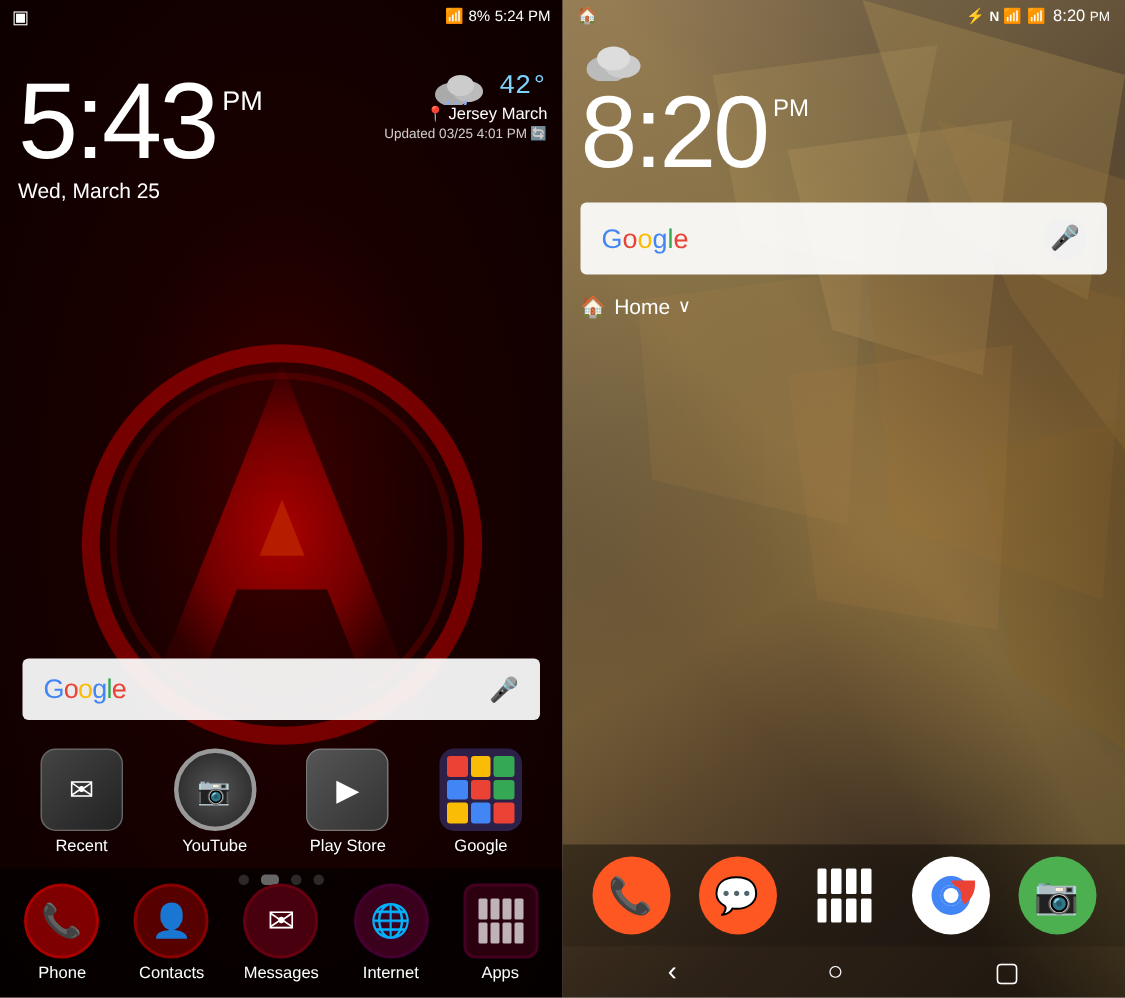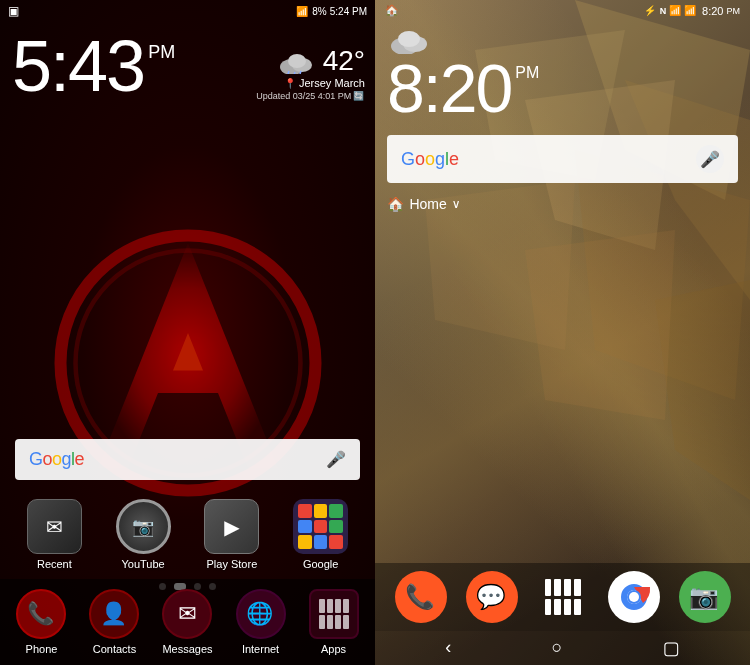--- a/index.html
+++ b/index.html
@@ -372,39 +372,40 @@
   <div class="left-status-bar">
     <span style="font-size:12px;">▣</span>
     <div class="left-status-icons">
       <span>📶</span>
       <span style="font-size:10px;">8%</span>
       <span>5:24 PM</span>
     </div>
   </div>
 
   <div class="left-clock-area">
-    <div style="display:flex;align-items:flex-start;">
+    <div style="display:flex;align-items:flex-start;margin-top:15px;">
       <span class="left-time">5:43</span>
       <span class="left-time-pm" style="margin-left:4px;margin-top:12px;">PM</span>
     </div>
+    <div class="left-date">Wed, March 25</div>
   </div>
 
   <div class="left-weather">
     <div class="weather-widget-left">
       <div class="weather-temp-line">
         <svg class="cloud-svg" viewBox="0 0 40 25">
           <ellipse cx="15" cy="18" rx="12" ry="8" fill="#aaa"></ellipse>
           <ellipse cx="25" cy="16" rx="10" ry="7" fill="#bbb"></ellipse>
           <ellipse cx="20" cy="12" rx="9" ry="7" fill="#ccc"></ellipse>
 
           <line x1="12" y1="22" x2="10" y2="28" stroke="#88aaff" stroke-width="1.5"></line>
           <line x1="18" y1="23" x2="16" y2="29" stroke="#88aaff" stroke-width="1.5"></line>
           <line x1="24" y1="22" x2="22" y2="28" stroke="#88aaff" stroke-width="1.5"></line>
         </svg>
-        <span style="font-size:28px;font-weight:300;color:#ffffff;">42°</span>
+        <span style="font-size:18px;font-weight:300;color:#7dd3fc;font-family:Liberation Mono, monospace;">42°</span>
       </div>
       <div class="left-weather-city">
         <span style="font-size:10px;">📍</span>
         <span style="font-size:11px;color:white;">Jersey March</span>
       </div>
       <div class="left-weather-updated">Updated  03/25  4:01 PM 🔄</div>
     </div>
   </div>
 
   <div class="left-search">

